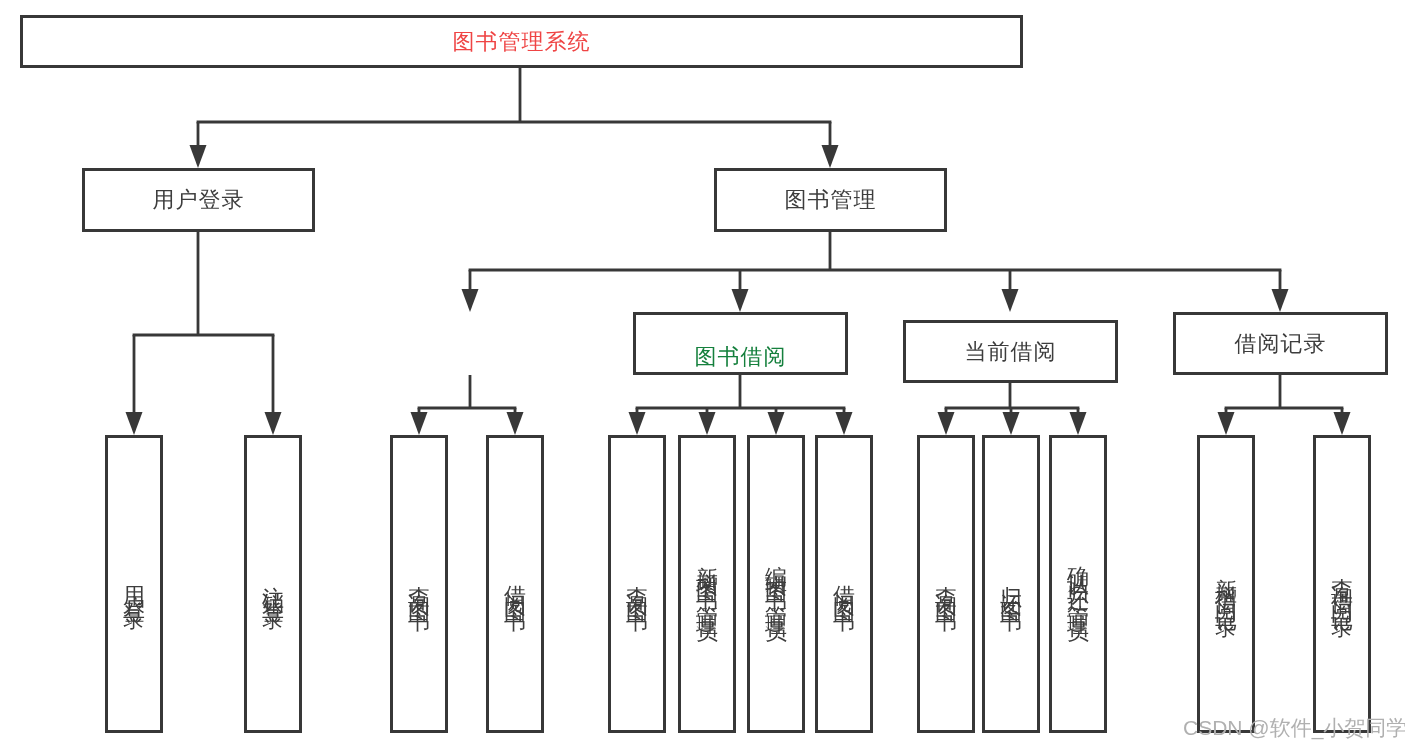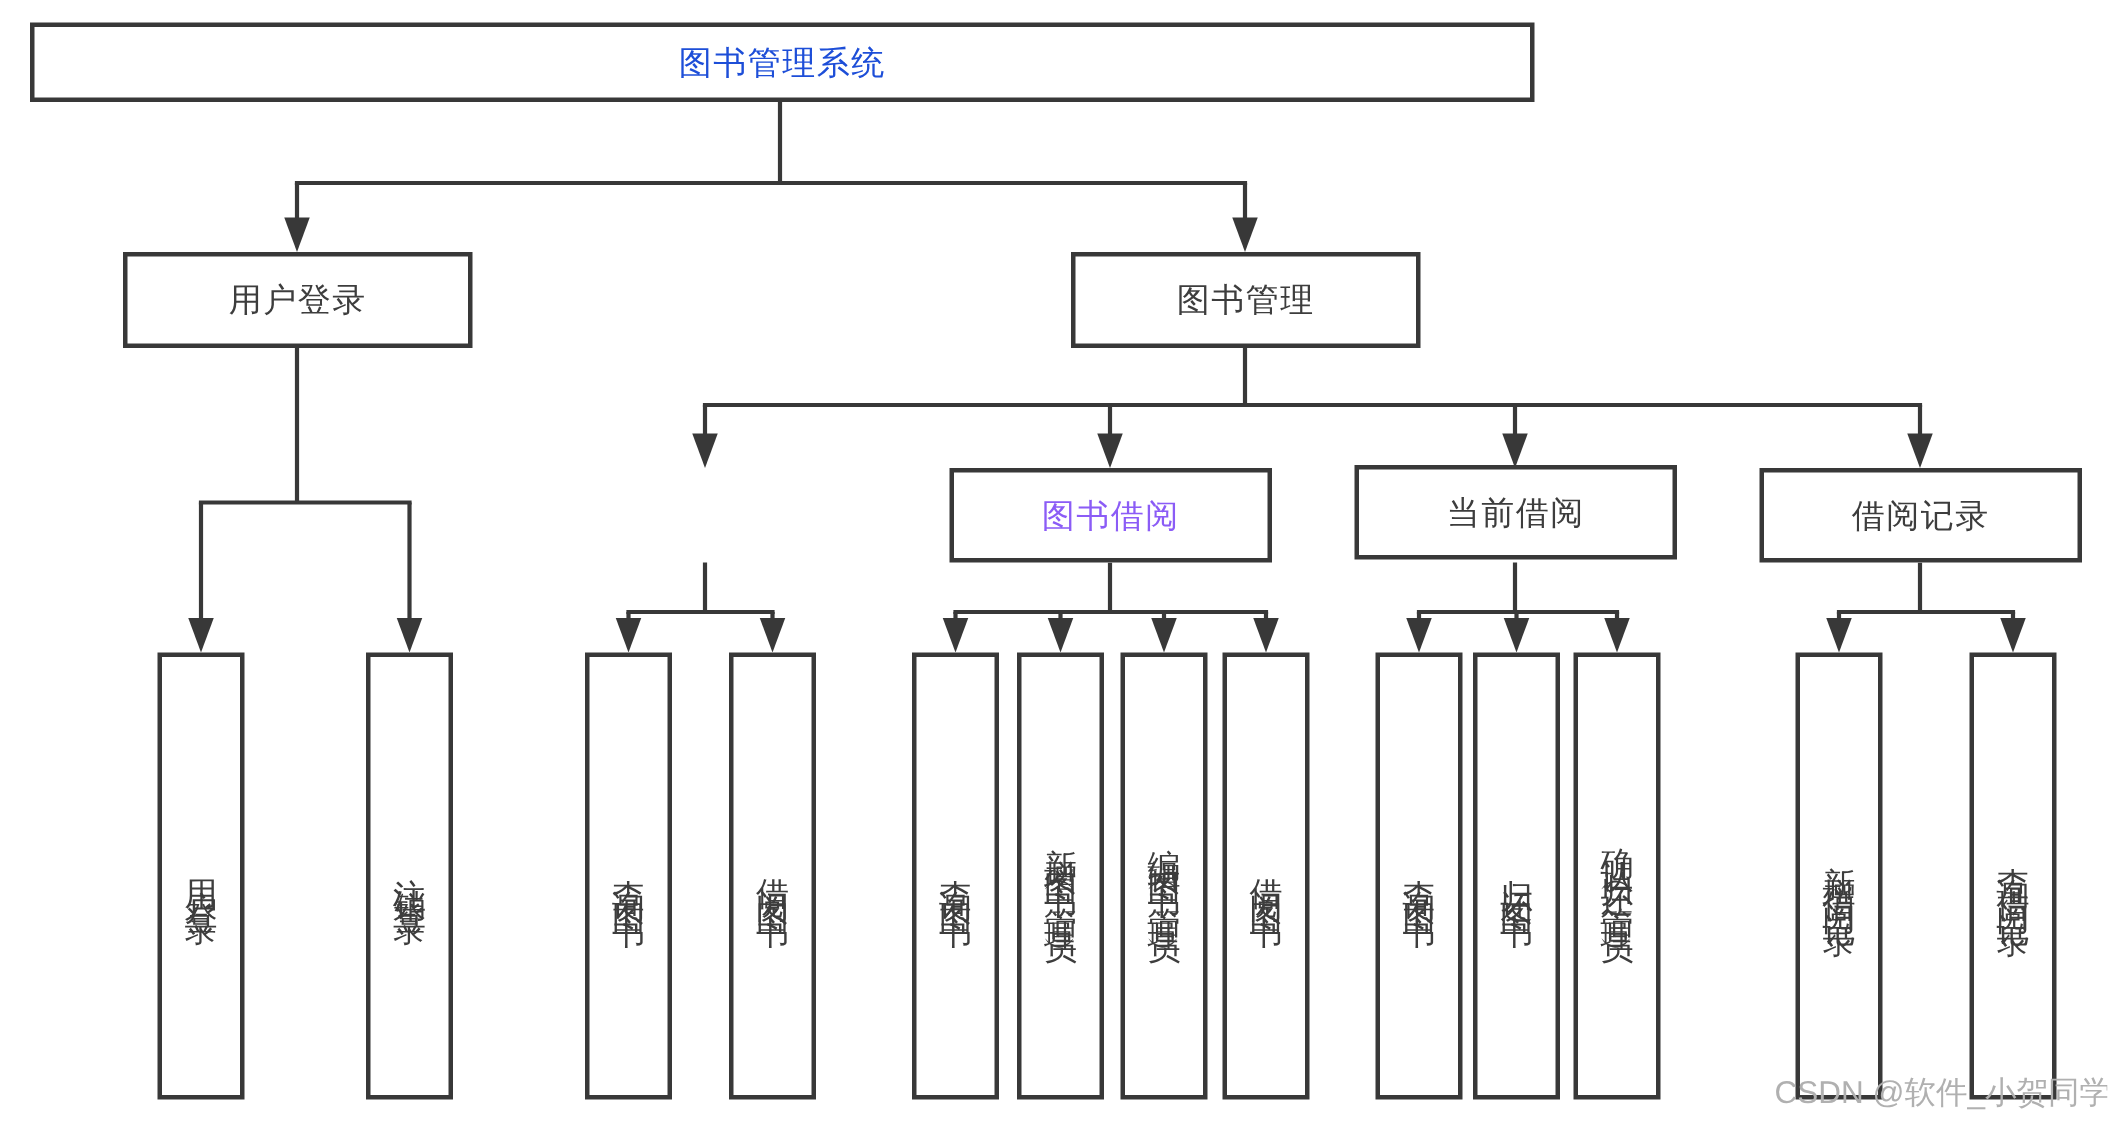--- a/index.html
+++ b/index.html
@@ -106,35 +106,35 @@
       <line x1="1078" y1="408" x2="1078" y2="419" stroke="#383838" stroke-width="2.8"></line>
       <polygon points="1069.5,412 1086.5,412 1078,435" fill="#383838"></polygon>
       <line x1="1280" y1="375" x2="1280" y2="408" stroke="#383838" stroke-width="2.8"></line>
       <line x1="1224.6" y1="408" x2="1343.4" y2="408" stroke="#383838" stroke-width="2.8"></line>
       <line x1="1226" y1="408" x2="1226" y2="419" stroke="#383838" stroke-width="2.8"></line>
       <polygon points="1217.5,412 1234.5,412 1226,435" fill="#383838"></polygon>
       <line x1="1342" y1="408" x2="1342" y2="419" stroke="#383838" stroke-width="2.8"></line>
       <polygon points="1333.5,412 1350.5,412 1342,435" fill="#383838"></polygon>
     </svg>
 
-  <div class="box h root" style="left: 20px; top: 15px; width: 1003px; height: 53px; border-color: rgb(56, 56, 56); color: #1d4ed8; align-items: center;">
+  <div class="box h root" style="left: 20px; top: 15px; width: 1003px; height: 53px; border-color: rgb(56, 56, 56); color: #ef4444; align-items: center;">
     <span>图书管理系统</span>
   </div>
 
   <div class="box h" style="left: 82px; top: 168px; width: 233px; height: 64px; border-color: rgb(56, 56, 56); color: rgb(61, 61, 61);">
     <span>用户登录</span>
   </div>
   <div class="box h" style="left: 714px; top: 168px; width: 233px; height: 64px; border-color: rgb(56, 56, 56); color: rgb(61, 61, 61);">
     <span>图书管理</span>
   </div>
 
-  <div class="box h" style="left: 633px; top: 312px; width: 215px; height: 63px; border-color: rgb(56, 56, 56); color: #8b5cf6;">
+  <div class="box h" style="left: 633px; top: 312px; width: 215px; height: 63px; border-color: rgb(56, 56, 56); color: #15803d; align-items: flex-end;">
     <span>图书借阅</span>
   </div>
-  <div class="box h" style="left: 903px; top: 310px; width: 215px; height: 63px; border-color: rgb(56, 56, 56); color: rgb(61, 61, 61);">
+  <div class="box h" style="left: 903px; top: 320px; width: 215px; height: 63px; border-color: rgb(56, 56, 56); color: rgb(61, 61, 61);">
     <span>当前借阅</span>
   </div>
   <div class="box h" style="left: 1173px; top: 312px; width: 215px; height: 63px; border-color: rgb(56, 56, 56); color: rgb(61, 61, 61);">
     <span>借阅记录</span>
   </div>
 
   <div class="box v" style="left: 105px; top: 435px; width: 58px; height: 298px; border-color: rgb(56, 56, 56); color: rgb(61, 61, 61);">
     <span>用户登录</span>
   </div>
   <div class="box v" style="left: 244px; top: 435px; width: 58px; height: 298px; border-color: rgb(56, 56, 56); color: rgb(61, 61, 61);">

